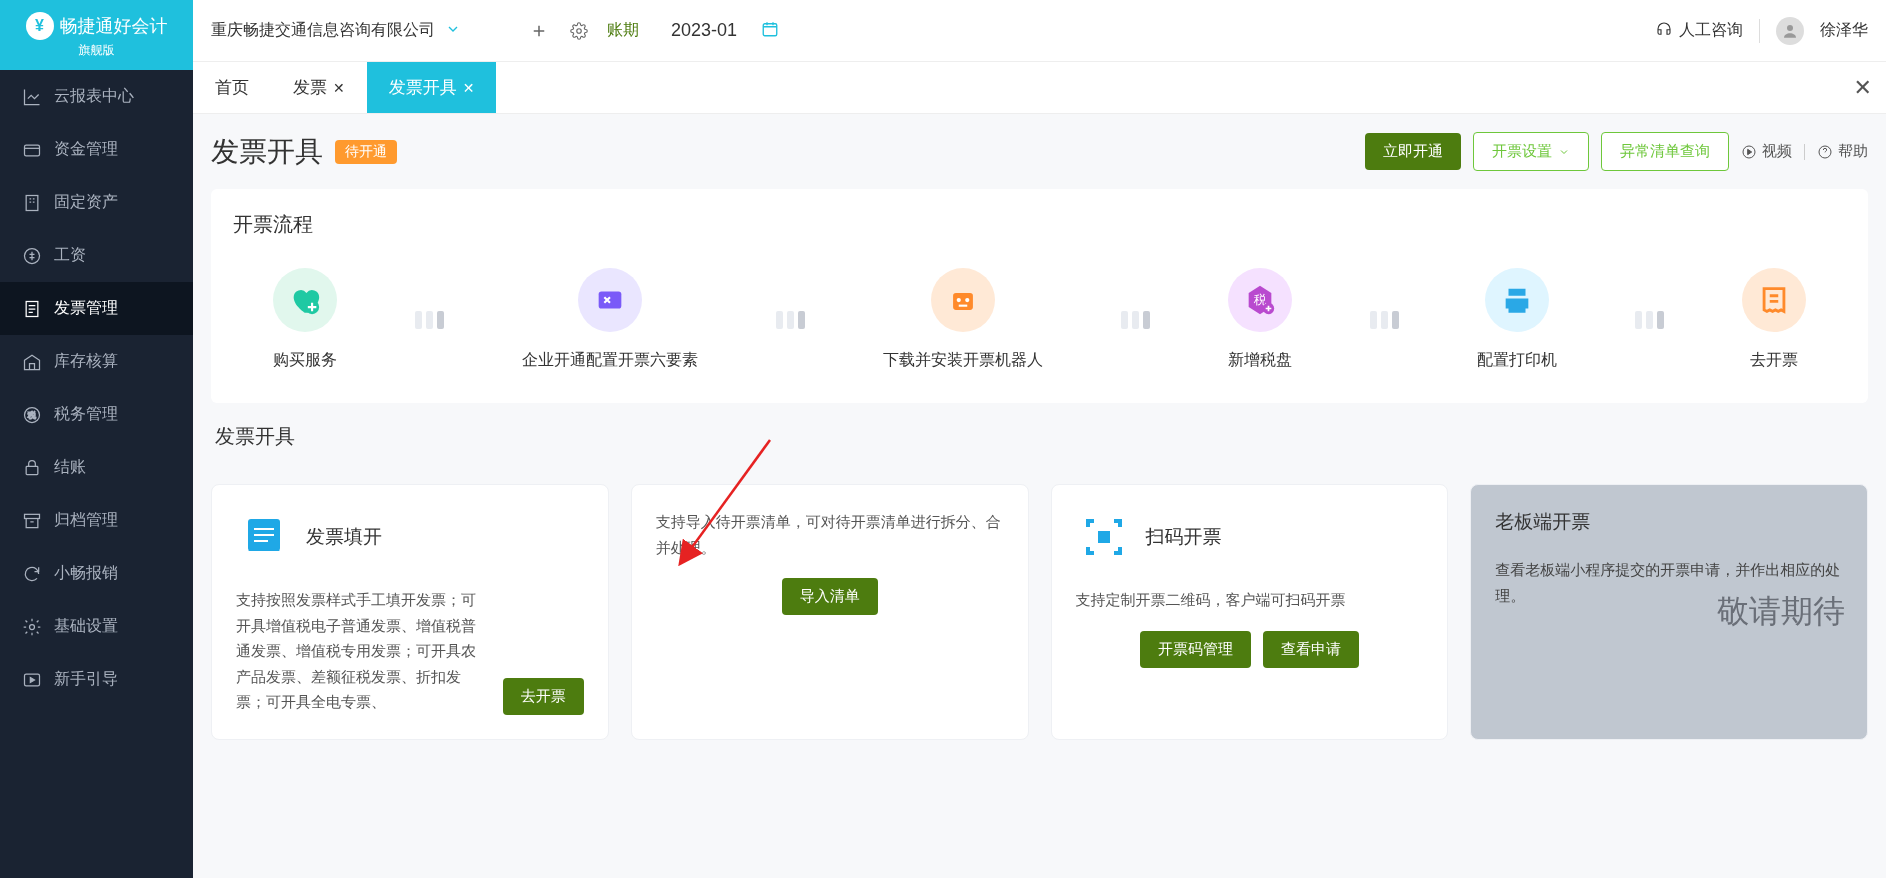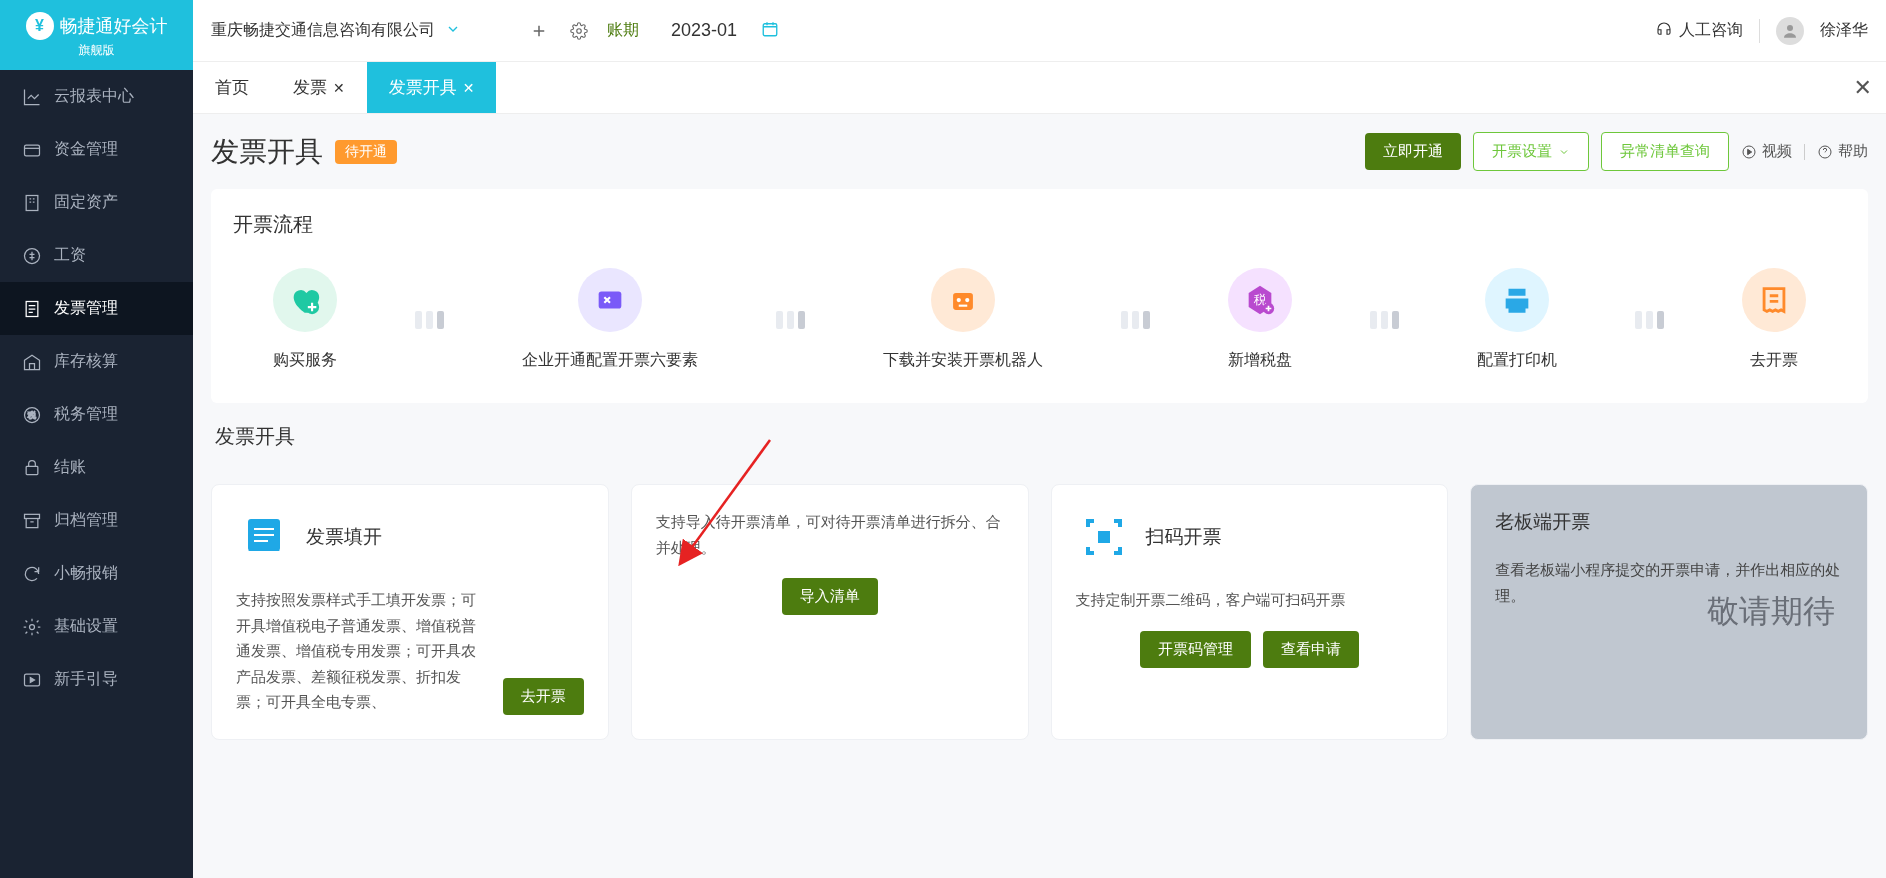--- a/index.html
+++ b/index.html
@@ -54,21 +54,21 @@
 .cards{display:flex;gap:22px}
 .card{flex:1;background:#fff;border-radius:8px;padding:24px;border:1px solid #eef0f4;position:relative;min-height:240px}
 .card.disabled{background:#c0c7d0}
 .card-head{display:flex;align-items:center;gap:14px;margin-bottom:22px}
 .card-icon{width:56px;height:56px;display:flex;align-items:center;justify-content:center}
 .card-title{font-size:19px;font-weight:500;color:#333}
 .card-desc{font-size:15px;color:#555;line-height:1.7}
 .card-actions{display:flex;gap:12px;margin-top:18px;justify-content:center}
 .card.disabled .card-title{color:#333}
 .card.disabled .card-desc{color:#444}
-.overlay-text{position:absolute;right:32px;top:50%;transform:translateY(-50%);font-size:32px;color:#6a6f78;font-weight:300}
+.overlay-text{position:absolute;right:22px;top:50%;transform:translateY(-50%);font-size:32px;color:#6a6f78;font-weight:300}
 .arrow{position:absolute;left:670px;top:430px;pointer-events:none}
 .card-left{display:flex;gap:16px;align-items:flex-start}
 .card-text{flex:1}
 </style>
 </head>
 <body>
 
 <div class="app">
   <aside class="sidebar">
     <div class="logo-area">

